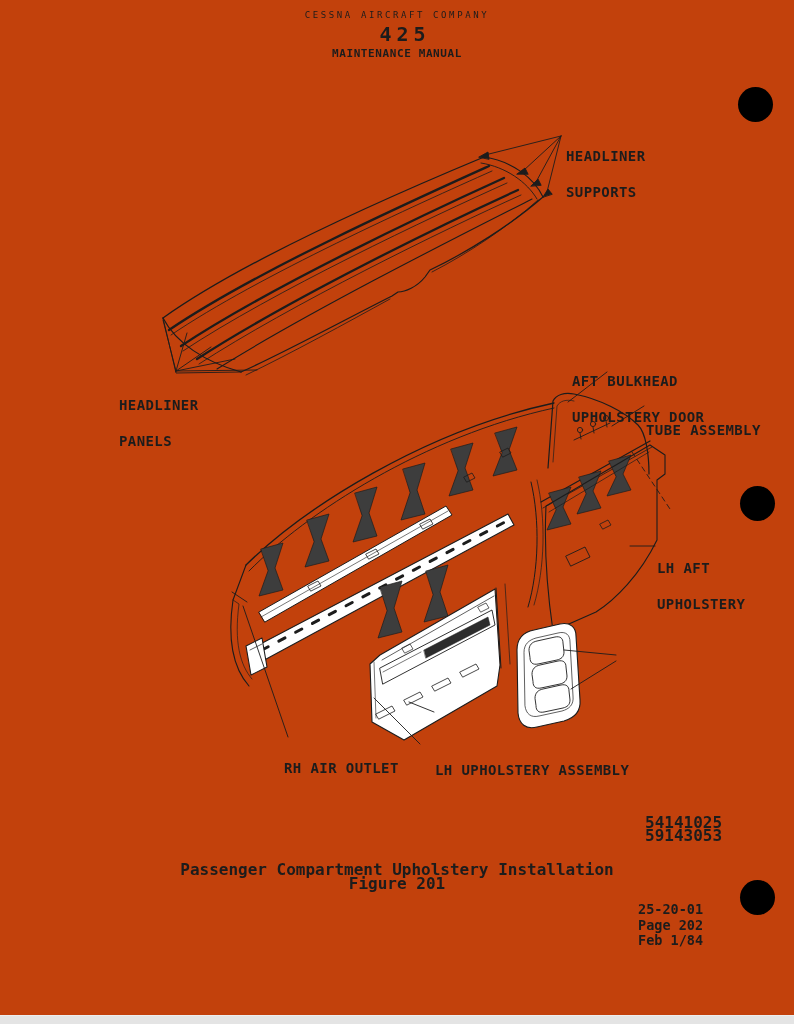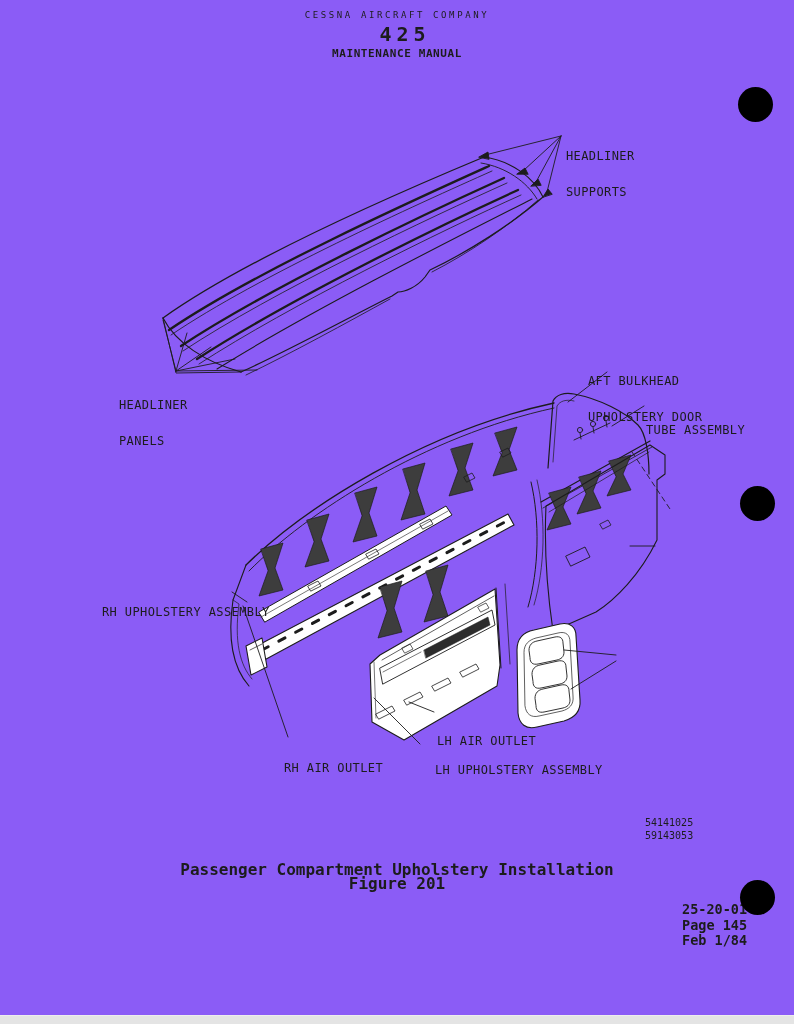--- a/index.html
+++ b/index.html
@@ -1,36 +1,36 @@
 <!DOCTYPE html>
 <html><head>
 <meta charset="utf-8">
 <style>
   html,body { margin:0; padding:0; background:#fff; }
   .page {
-    position:relative; width:794px; height:1024px; background:#8b5cf6;
+    position:relative; width:794px; height:1024px; background:#c2410c;
     font-family:"DejaVu Sans Mono", monospace; color:#1c1c1c; overflow:hidden;
   }
   .abs { position:absolute; }
   .hdr-company { top:10px; left:0; width:100%; text-align:center;
     font-size:9px; letter-spacing:2.6px; font-weight:400; }
   .hdr-model { top:22px; left:8px; width:100%; text-align:center;
     font-size:20px; letter-spacing:5px; font-weight:700; }
   .hdr-manual { top:47px; left:0; width:100%; text-align:center;
     font-size:11px; letter-spacing:0.6px; font-weight:700; }
-  .lbl { position:absolute; font-size:12px; font-weight:400;
+  .lbl { position:absolute; font-size:14px; font-weight:700;
     line-height:12px; letter-spacing:0.4px; white-space:pre; }
   .lbl span { display:block; }
   .lbl-lcdc { line-height:12.5px; }
-  .partnums { left:645px; top:816px; font-size:10px; font-weight:400; line-height:13px; }
+  .partnums { left:645px; top:816px; font-size:16px; font-weight:700; line-height:13px; }
   .partnums span { display:block; }
   .caption { top:863px; left:0; width:100%; text-align:center;
     font-size:16px; font-weight:700; line-height:14px; }
   .footer { left:638px; top:902px; font-size:13.5px; font-weight:700; line-height:15.5px; }
-  .footer span { display:block;margin-left:44px; }
+  .footer span { display:block; }
   .hole { position:absolute; width:35px; height:35px; border-radius:50%; background:#000; }
   .edge-bar { position:absolute; left:0; right:0; bottom:0; height:8px;
     background:#e4e4e4; border-top:1px solid #ededed; }
   svg.art { position:absolute; left:0; top:0; }
 </style>
 </head>
 <body>
 
 <div class="page">
 
@@ -191,53 +191,51 @@
   </svg>
 
   <div class="lbl" style="left:566px; top:126px;">
     <span>HEADLINER</span>
     <span>SUPPORTS</span>
   </div>
   <div class="lbl" style="left:119px; top:375px;">
     <span>HEADLINER</span>
     <span>PANELS</span>
   </div>
-  <div class="lbl" style="left:588px; top:351px;">
+  <div class="lbl" style="left:572px; top:351px;">
     <span>AFT BULKHEAD</span>
     <span>UPHOLSTERY DOOR</span>
   </div>
   <div class="lbl" style="left:646px; top:400px;">
     <span>TUBE ASSEMBLY</span>
   </div>
-  <div class="lbl" style="left:102px; top:582px;">
-    <span>RH UPHOLSTERY ASSEMBLY</span>
-  </div>
-  <div class="lbl" style="left:437px; top:711px;">
-    <span>LH AIR OUTLET</span>
+  <div class="lbl" style="left:657px; top:538px;">
+    <span>LH AFT</span>
+    <span>UPHOLSTERY</span>
   </div>
   <div class="lbl" style="left:284px; top:738px;">
     <span>RH AIR OUTLET</span>
   </div>
   <div class="lbl" style="left:424px; top:740px;margin-left:11px;">
     <span>LH UPHOLSTERY ASSEMBLY</span>
   </div>
 
   <div class="abs partnums">
     <span>54141025</span>
     <span>59143053</span>
   </div>
 
   <div class="abs caption">
     <div>Passenger Compartment Upholstery Installation</div>
     <div>Figure 201</div>
   </div>
 
   <div class="abs footer">
     <span>25-20-01</span>
-    <span>Page 145</span>
+    <span>Page 202</span>
     <span>Feb 1/84</span>
   </div>
 
   <div class="hole" style="left:738px; top:87px;"></div>
   <div class="hole" style="left:740px; top:486px;"></div>
   <div class="hole" style="left:740px; top:880px;"></div>
 
   <div class="edge-bar"></div>
 
 </div>

